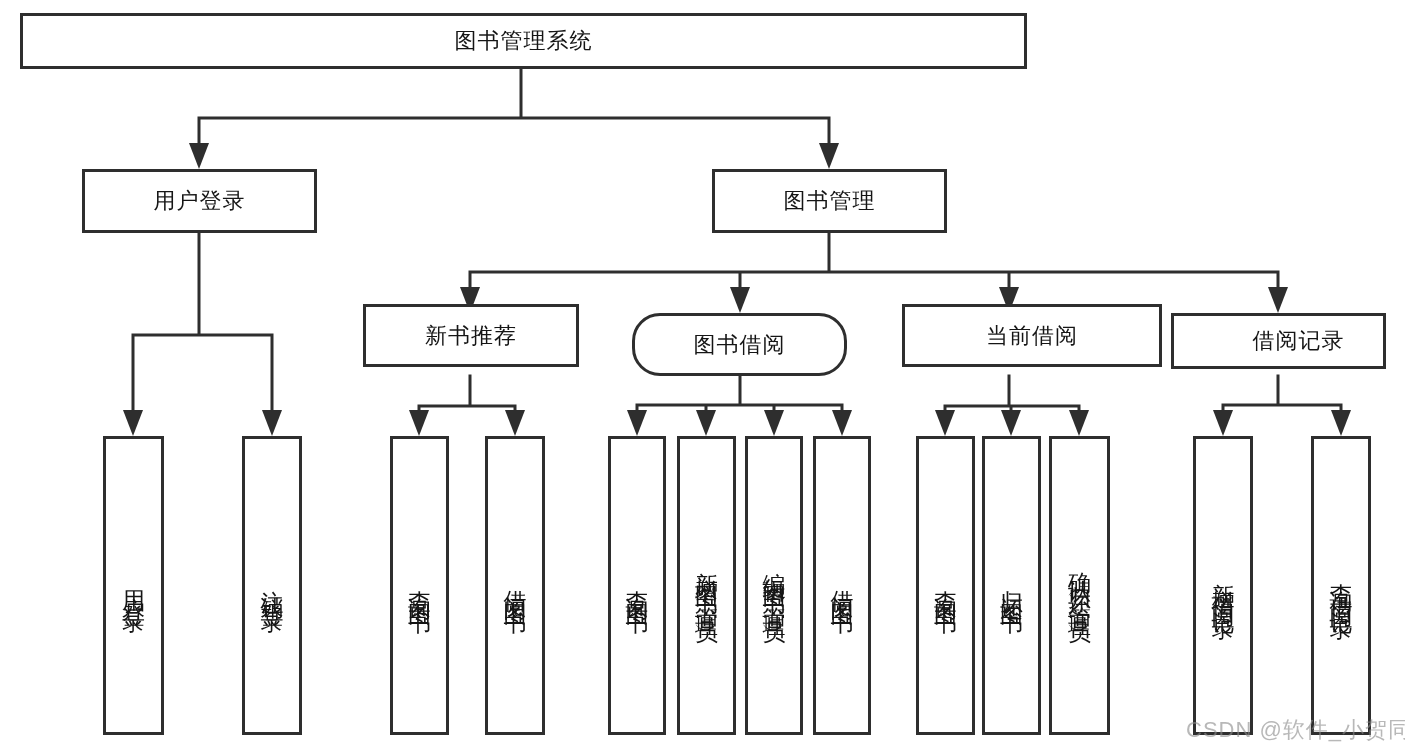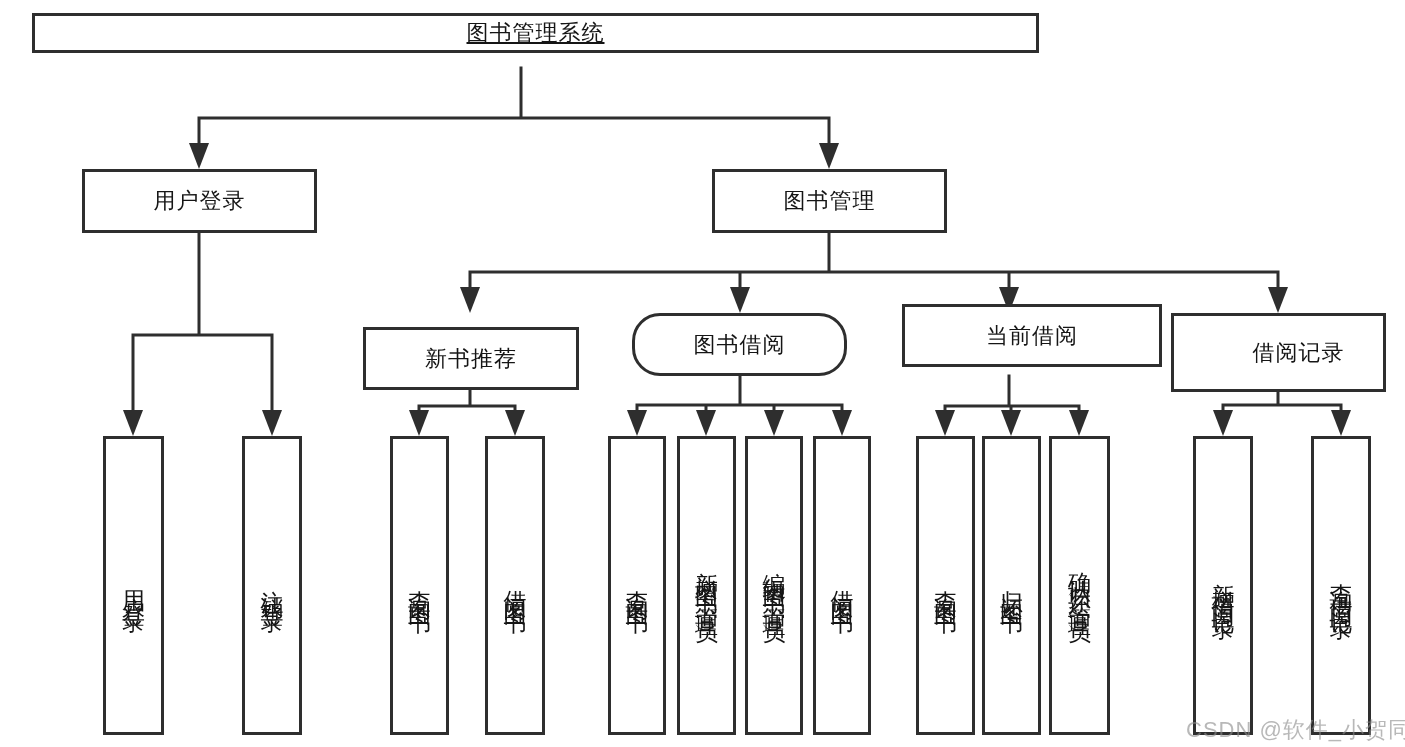--- a/index.html
+++ b/index.html
@@ -96,29 +96,29 @@
       <polygon points="764,410 784,410 774,436"></polygon>
       <polygon points="832,410 852,410 842,436"></polygon>
       <polygon points="935,410 955,410 945,436"></polygon>
       <polygon points="1001,410 1021,410 1011,436"></polygon>
       <polygon points="1069,410 1089,410 1079,436"></polygon>
       <polygon points="1213,410 1233,410 1223,436"></polygon>
       <polygon points="1331,410 1351,410 1341,436"></polygon>
     </g>
   </svg>
 
-  <div class="node hbox" style="left:32px; top:13px; width:1007px; height:40px;text-decoration:underline;">图书管理系统</div>
+  <div class="node hbox" style="left:20px; top:13px; width:1007px; height:56px;">图书管理系统</div>
 
   <div class="node hbox" style="left:82px; top:169px; width:235px; height:64px;">用户登录</div>
   <div class="node hbox" style="left:712px; top:169px; width:235px; height:64px;font-family:Liberation Serif, serif;">图书管理</div>
 
-  <div class="node hbox" style="left:363px; top:327px; width:216px; height:63px;">新书推荐</div>
+  <div class="node hbox" style="left:363px; top:304px; width:216px; height:63px;">新书推荐</div>
   <div class="node hbox" style="left:632px; top:313px; width:215px; height:63px;border-radius:28px;">图书借阅</div>
   <div class="node hbox" style="left:902px; top:304px; width:260px; height:63px;font-family:Liberation Serif, serif;">当前借阅</div>
-  <div class="node hbox" style="left:1171px; top:313px; width:215px; height:79px;padding-left:40px;">借阅记录</div>
+  <div class="node hbox" style="left:1171px; top:313px; width:215px; height:56px;padding-left:40px;">借阅记录</div>
 
   <div class="node vbox" style="left:103px; top:436px; width:61px; height:299px;">
     <span class="vtext">用户登录</span>
   </div>
   <div class="node vbox" style="left:242px; top:436px; width:60px; height:299px;">
     <span class="vtext">注销登录</span>
   </div>
 
   <div class="node vbox" style="left:390px; top:436px; width:59px; height:299px;">
     <span class="vtext">查询图书</span>

